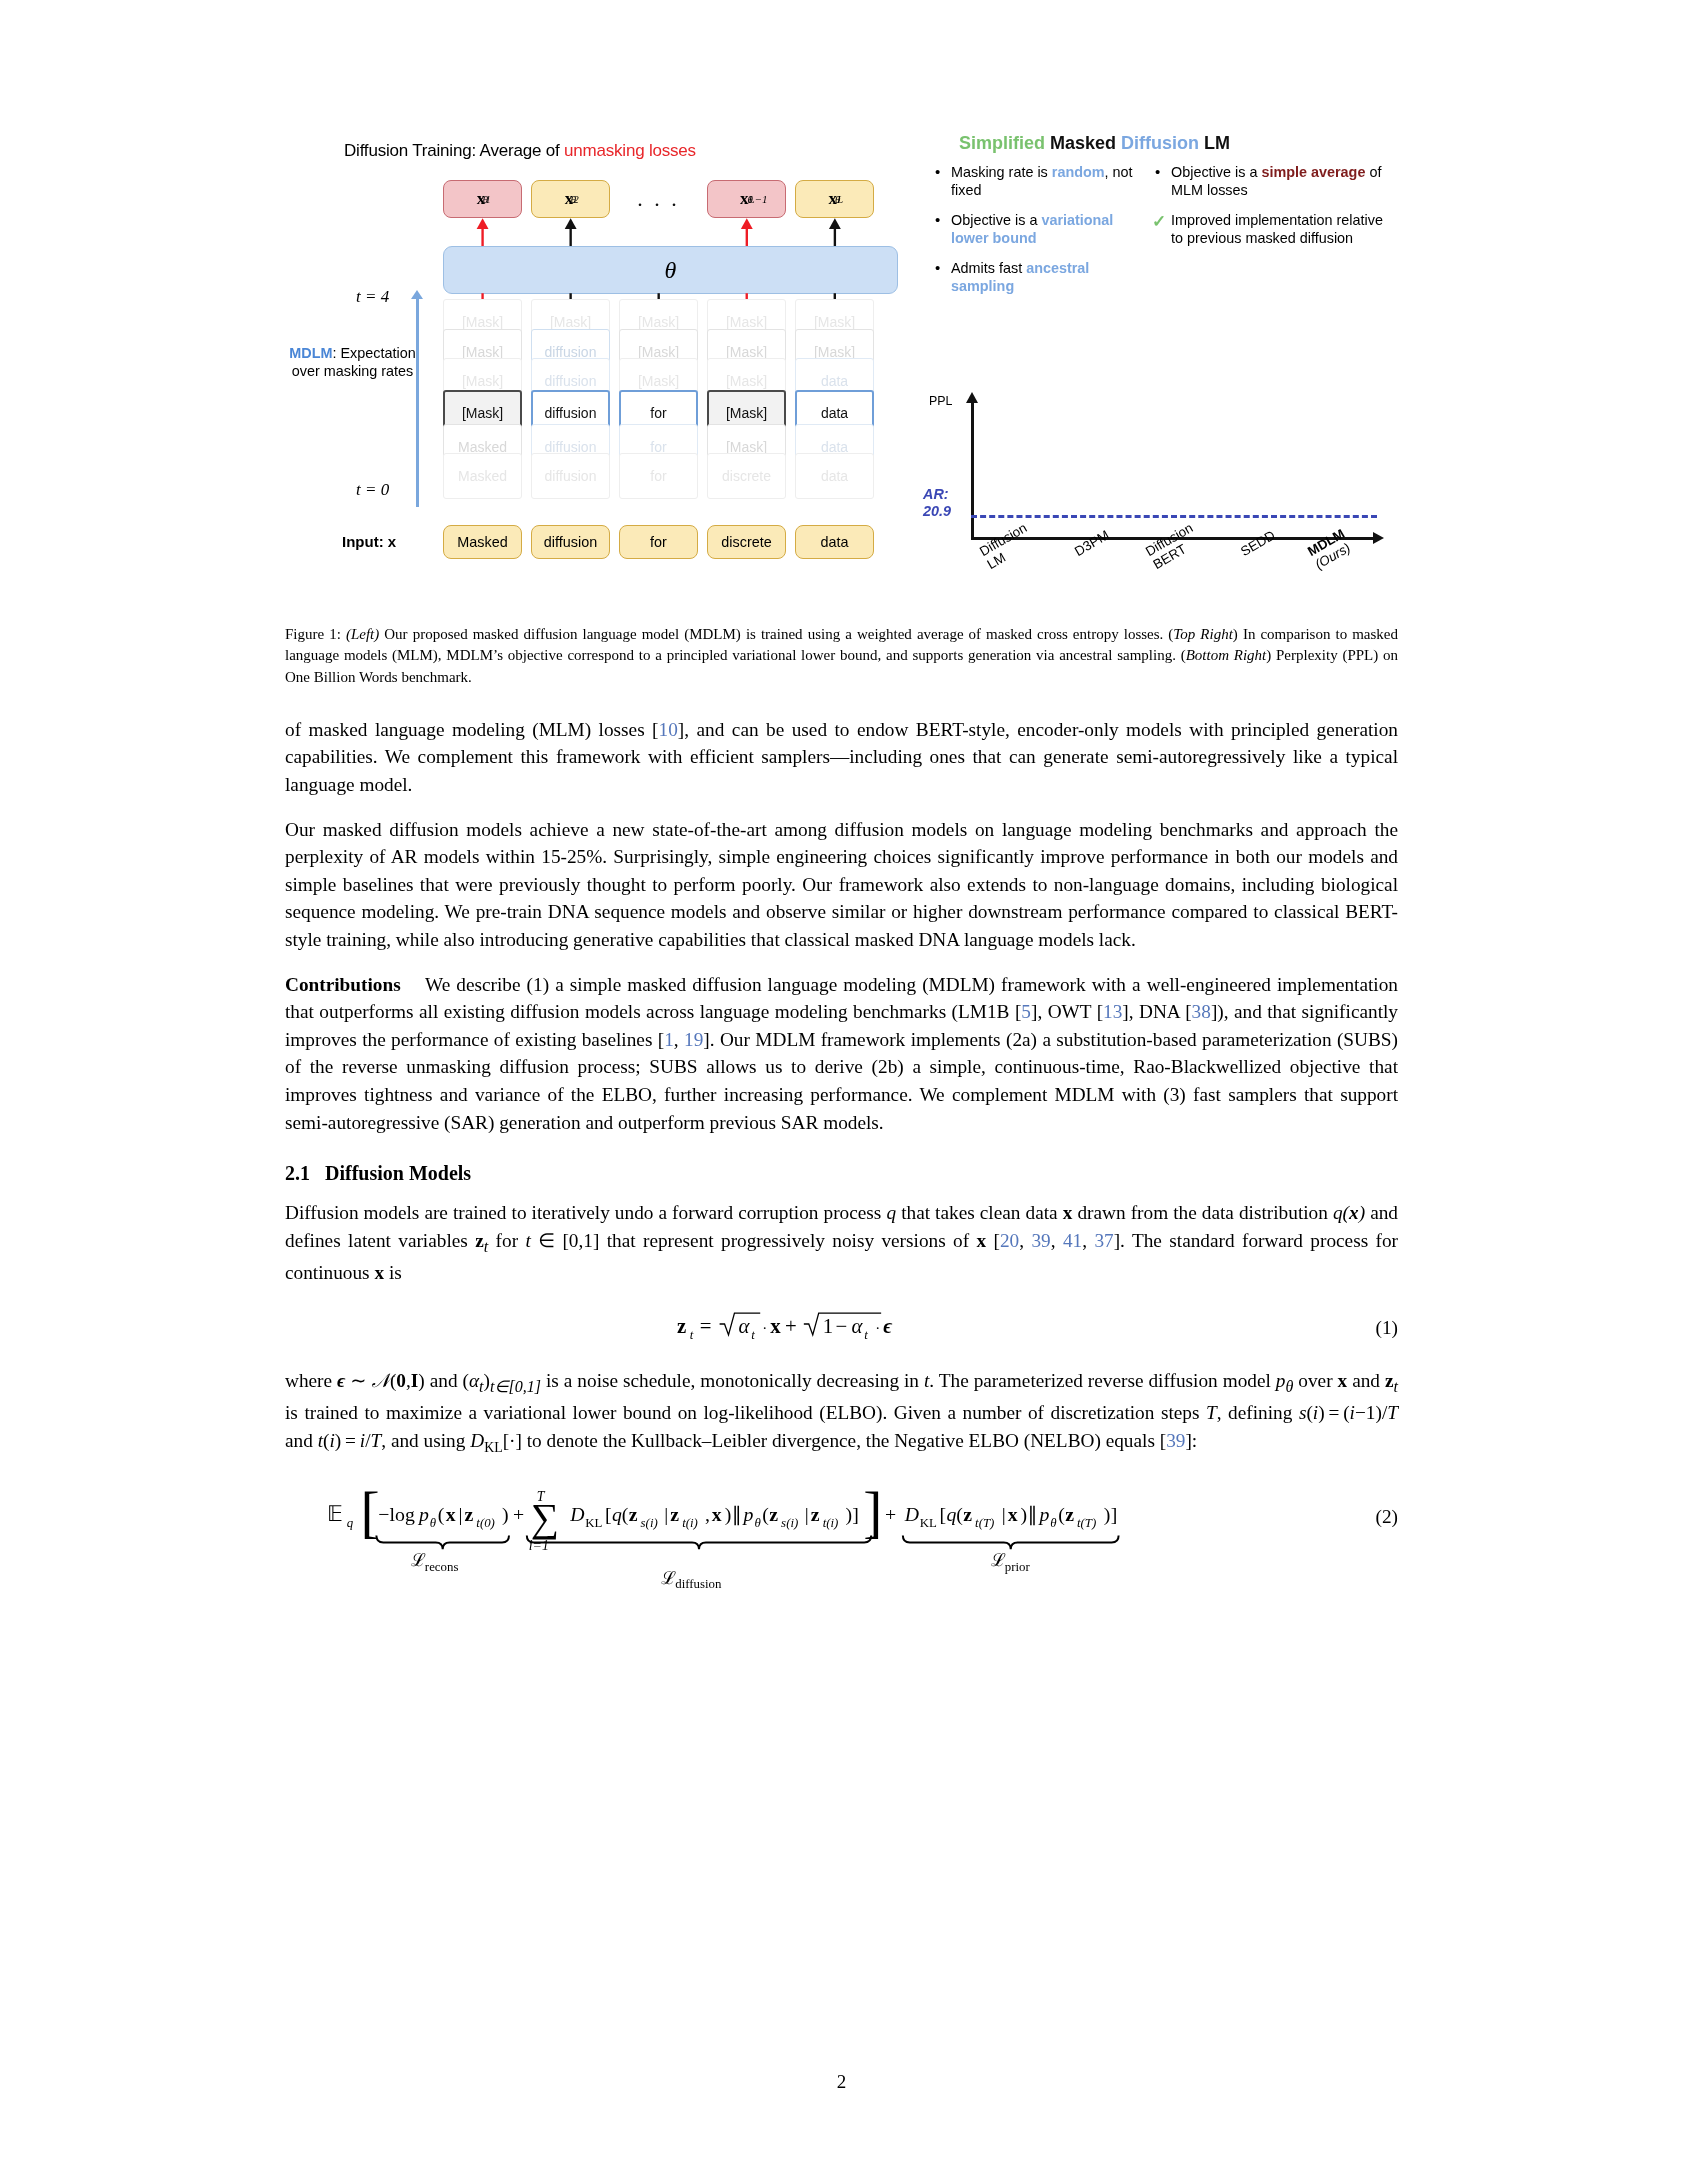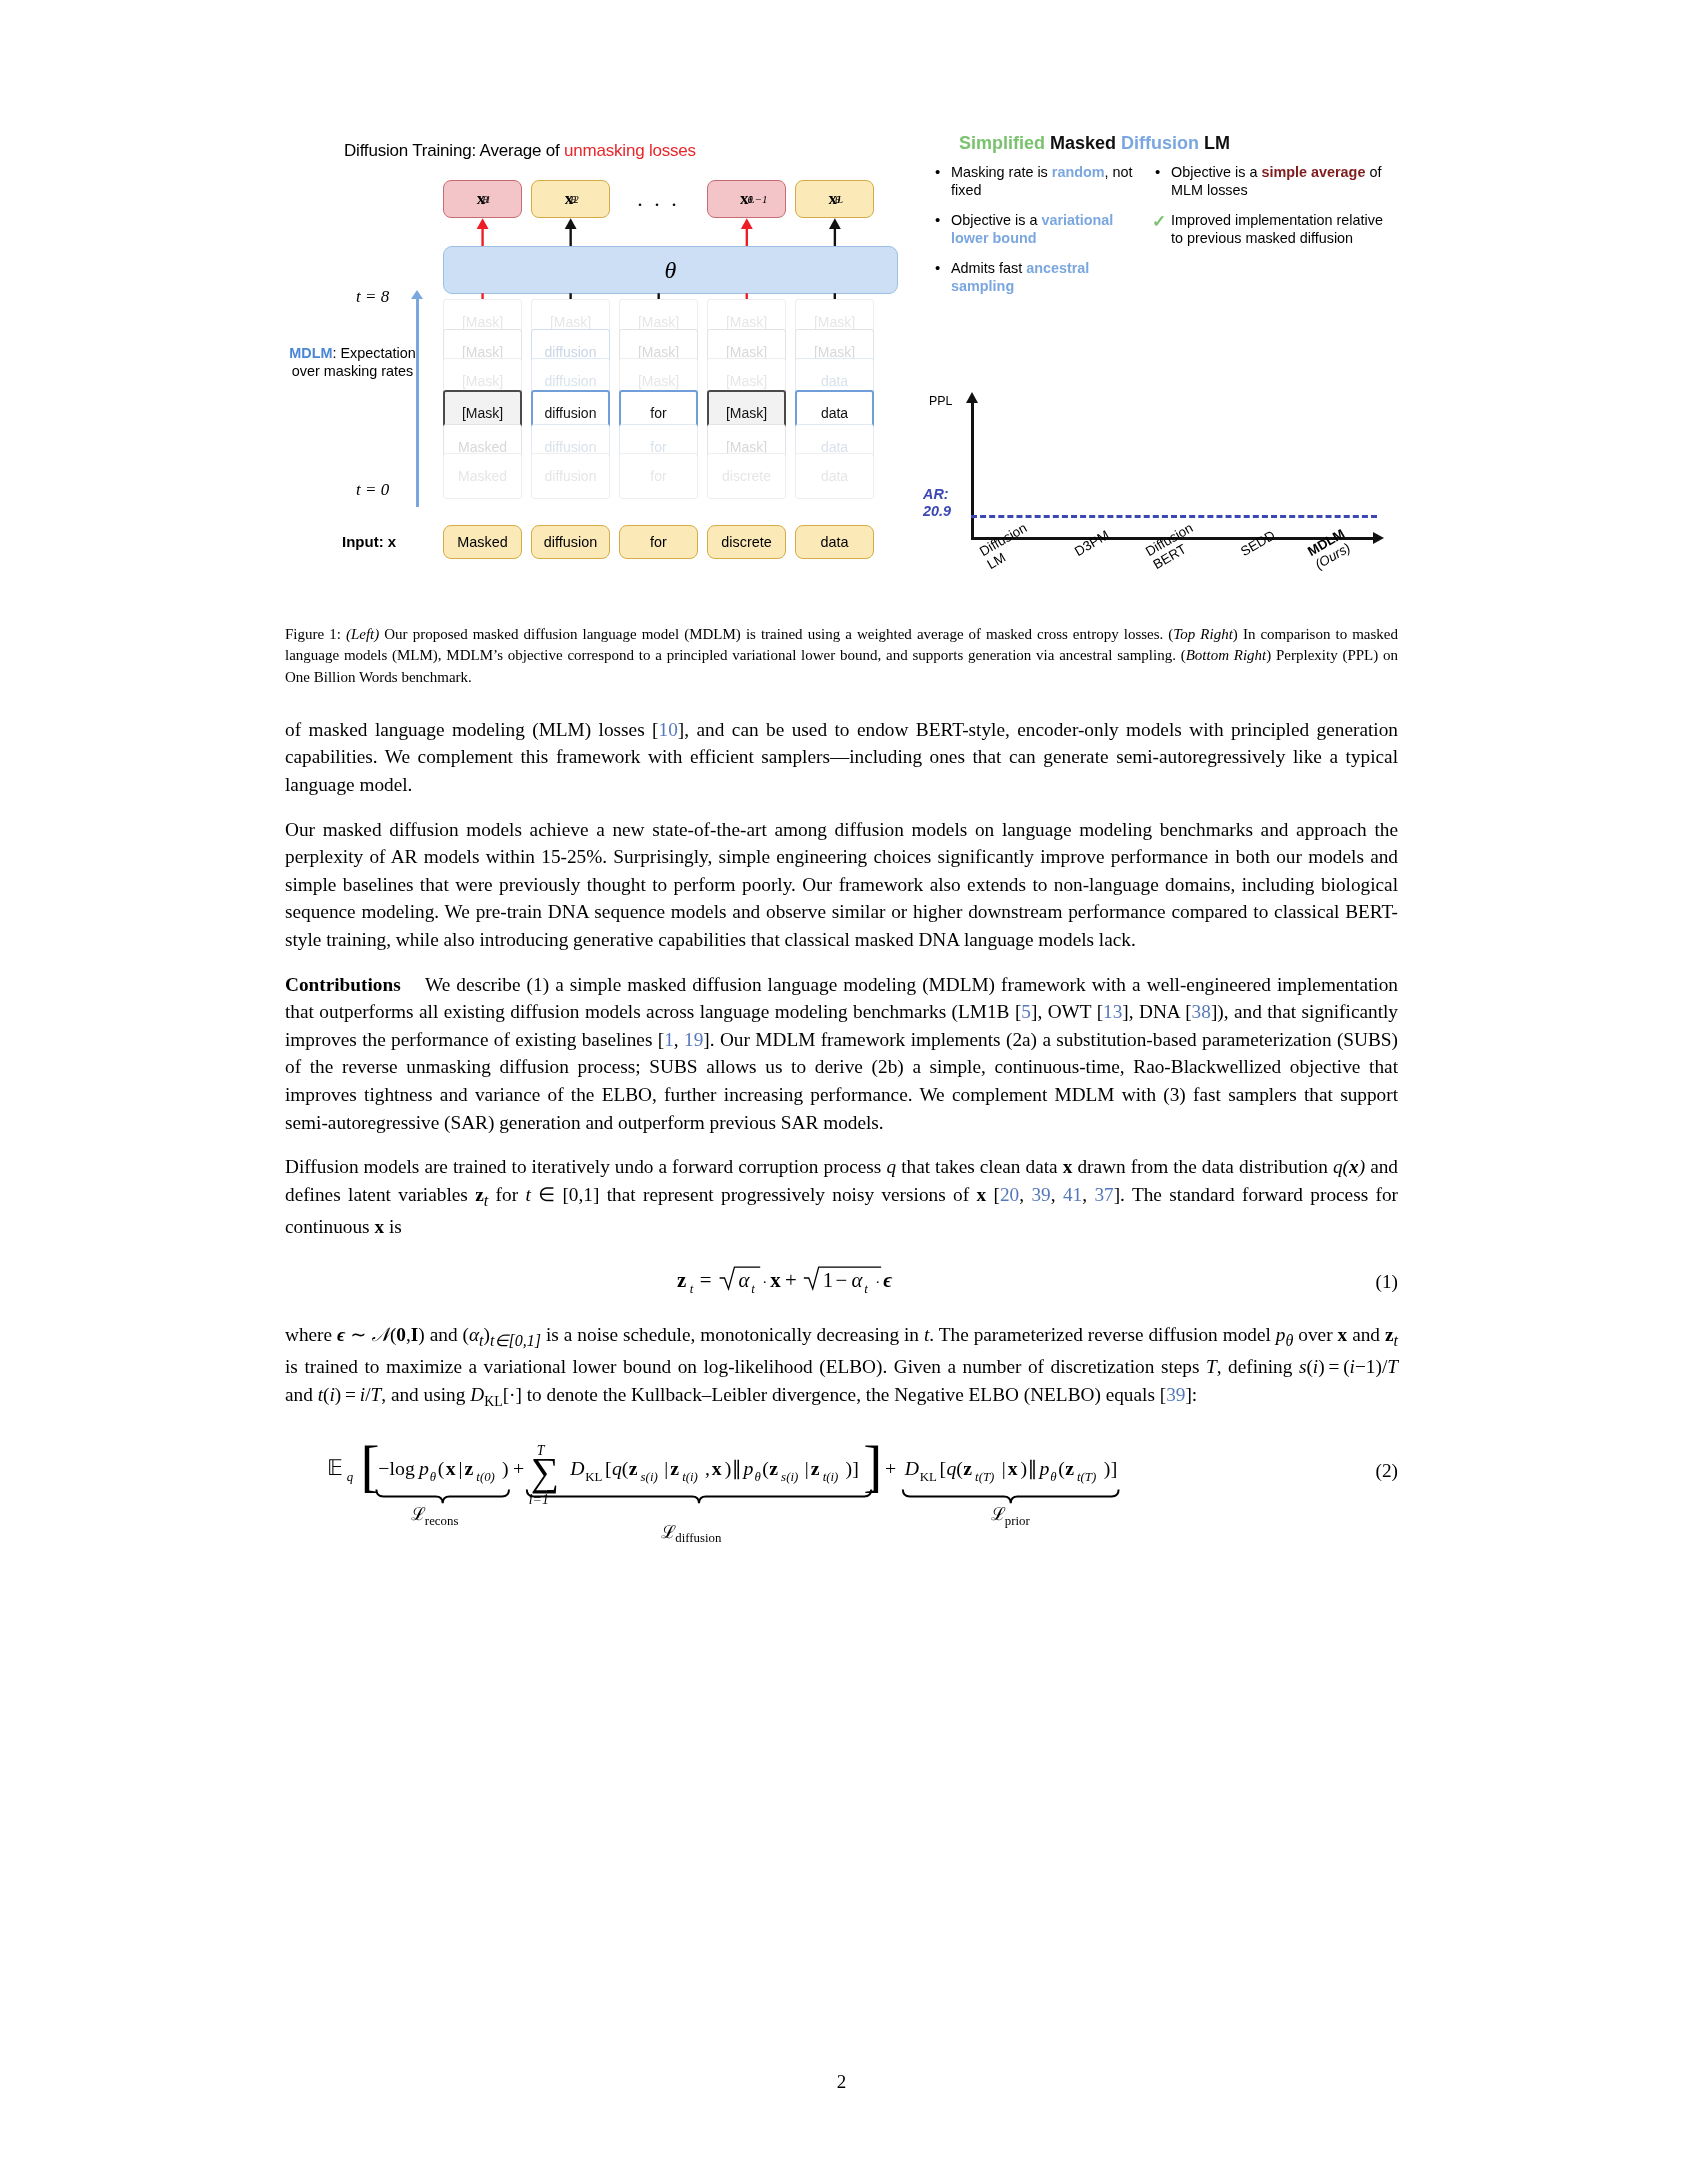--- a/index.html
+++ b/index.html
@@ -508,21 +508,21 @@
           <div class="cell ghost3">Masked</div>
           <div class="cell ghost3">diffusion</div>
           <div class="cell ghost3">for</div>
           <div class="cell ghost3">discrete</div>
           <div class="cell ghost3">data</div>
         </div>
       </div>
 
       <div class="taxis-head"></div>
       <div class="taxis"></div>
-      <div class="t1label">t = 8</div>
+      <div class="t1label">t = 4</div>
       <div class="t0label">t = 0</div>
 
       <div class="mdlm-note">
         <span class="bluelab">MDLM</span><span>: Expectation over masking rates</span>
       </div>
 
       <div class="inputlabel">Input: x</div>
       <div class="inputrow">
         <div class="inbox">Masked</div>
         <div class="inbox">diffusion</div>
@@ -593,20 +593,21 @@
 
   <div style="height:28px;"></div>
 
   <p class="body"><span>of masked language modeling (MLM) losses [</span><span class="cite">10</span><span>], and can be used to endow BERT-style, encoder-only models with principled generation capabilities.  We complement this framework with efficient samplers—including ones that can generate semi-autoregressively like a typical language model.</span></p>
 
   <p class="body">Our masked diffusion models achieve a new state-of-the-art among diffusion models on language modeling benchmarks and approach the perplexity of AR models within 15-25%. Surprisingly, simple engineering choices significantly improve performance in both our models and simple baselines that were previously thought to perform poorly. Our framework also extends to non-language domains, including biological sequence modeling. We pre-train DNA sequence models and observe similar or higher downstream performance compared to classical BERT-style training, while also introducing generative capabilities that classical masked DNA language models lack.</p>
 
   <p class="body"><span class="bold">Contributions</span>&nbsp;&nbsp;&nbsp;&nbsp;<span>We describe (1) a simple masked diffusion language modeling (MDLM) framework with a well-engineered implementation that outperforms all existing diffusion models across language modeling benchmarks (LM1B [</span><span class="cite">5</span><span>], OWT [</span><span class="cite">13</span><span>], DNA [</span><span class="cite">38</span><span>]), and that significantly improves the performance of existing baselines [</span><span class="cite">1</span><span>, </span><span class="cite">19</span><span>]. Our MDLM framework implements (2a) a substitution-based parameterization (SUBS) of the reverse unmasking diffusion process; SUBS allows us to derive (2b) a simple, continuous-time, Rao-Blackwellized objective that improves tightness and variance of the ELBO, further increasing performance. We complement MDLM with (3) fast samplers that support semi-autoregressive (SAR) generation and outperform previous SAR models.</span></p>
 
 
+  <div class="subsec-h"><span class="num">2.1</span><span>Diffusion Models</span></div>
 
   <p class="body tight"><span>Diffusion models are trained to iteratively undo a forward corruption process </span><i class="m">q</i><span> that takes clean data </span><b>x</b><span> drawn from the data distribution </span><i class="m">q(<b>x</b>)</i><span> and defines latent variables </span><b>z<sub style="font-style:italic;font-weight:normal;">t</sub></b><span> for </span><i class="m">t</i> ∈ [0,1]<span> that represent progressively noisy versions of </span><b>x</b><span> [</span><span class="cite">20</span>, <span class="cite">39</span>, <span class="cite">41</span>, <span class="cite">37</span><span>]. The standard forward process for continuous </span><b>x</b><span> is</span></p>
 
   <div class="mathline">
     <svg width="337" height="46" viewBox="0 0 340 46">
       <g font-family="Liberation Serif, serif" font-size="21" fill="#000">
         <text x="4" y="31" font-weight="bold">z</text>
         <text x="17" y="37" font-size="13" font-style="italic">t</text>
         <text x="27" y="31">=</text>
         <path d="M 47 22 l 5 0 l 4 11 l 6 -22 l 26 0" stroke="#000" stroke-width="1.3" fill="none"></path>

